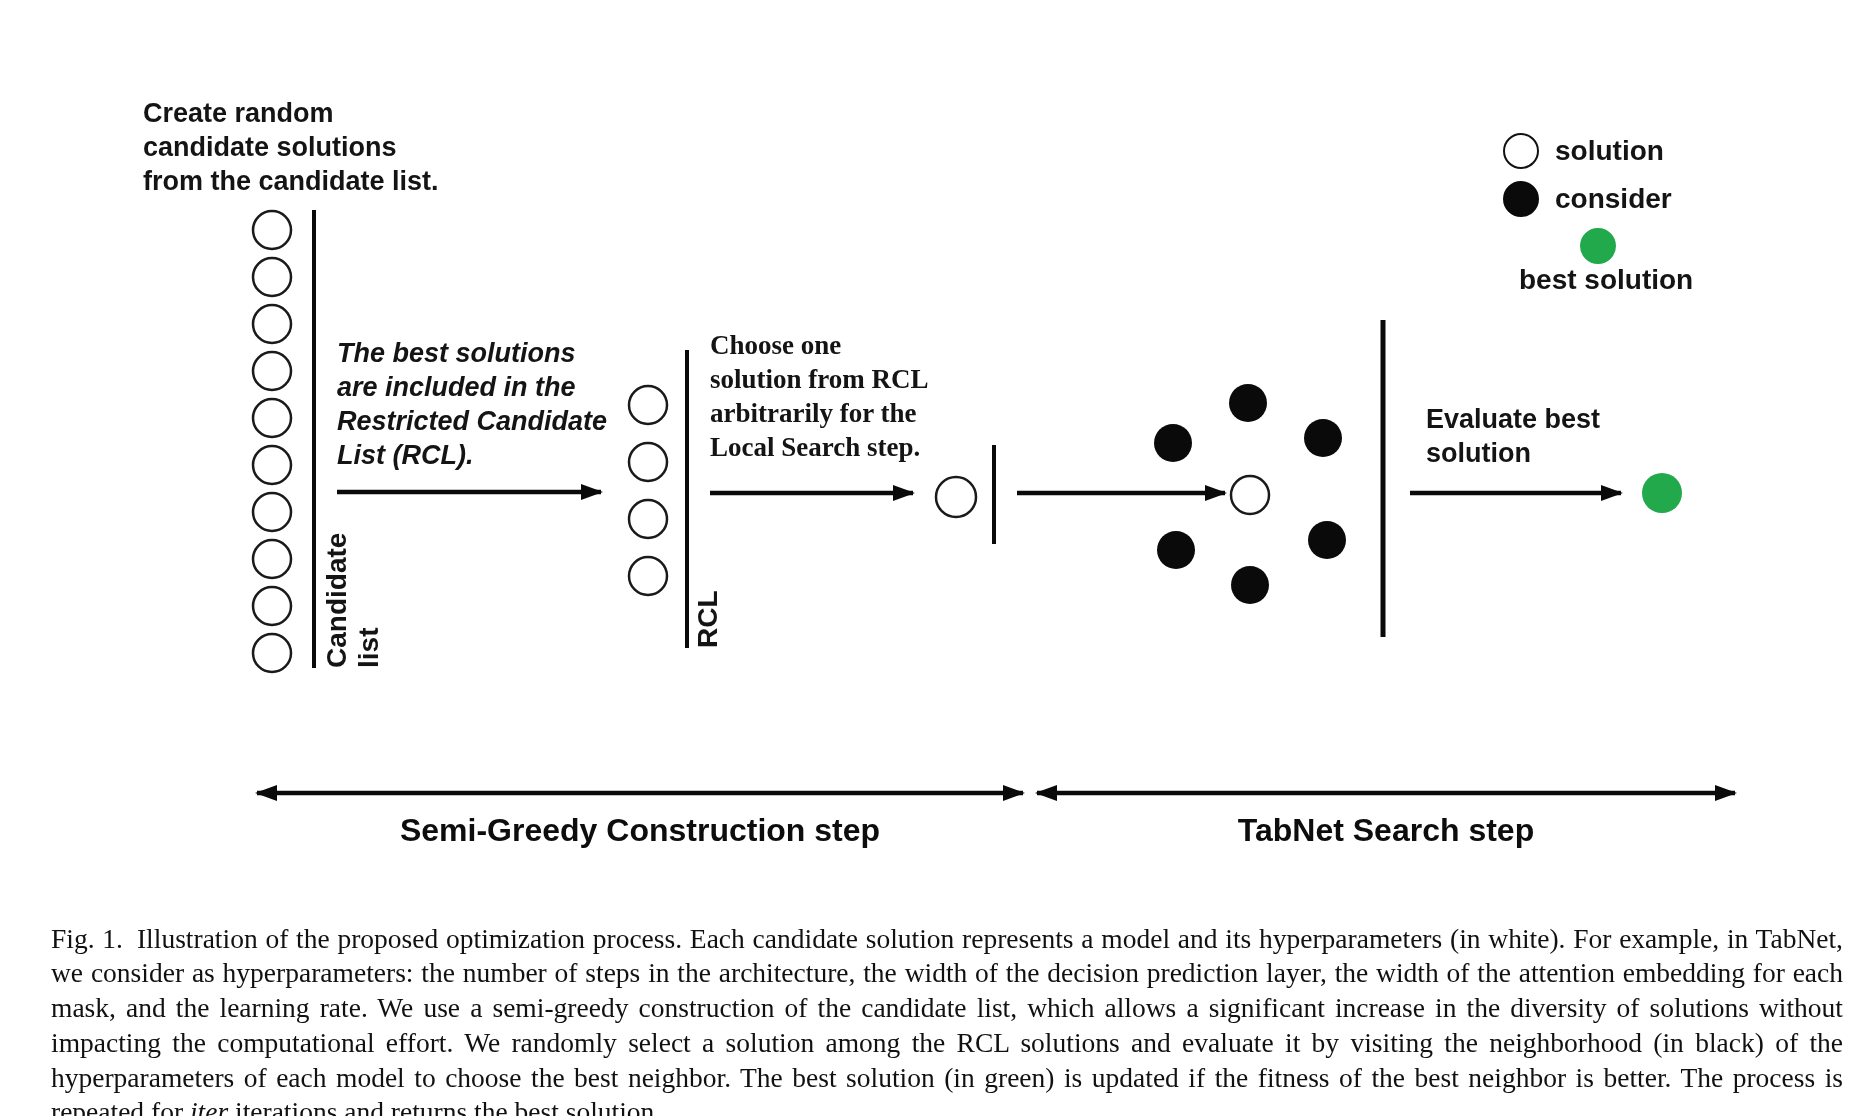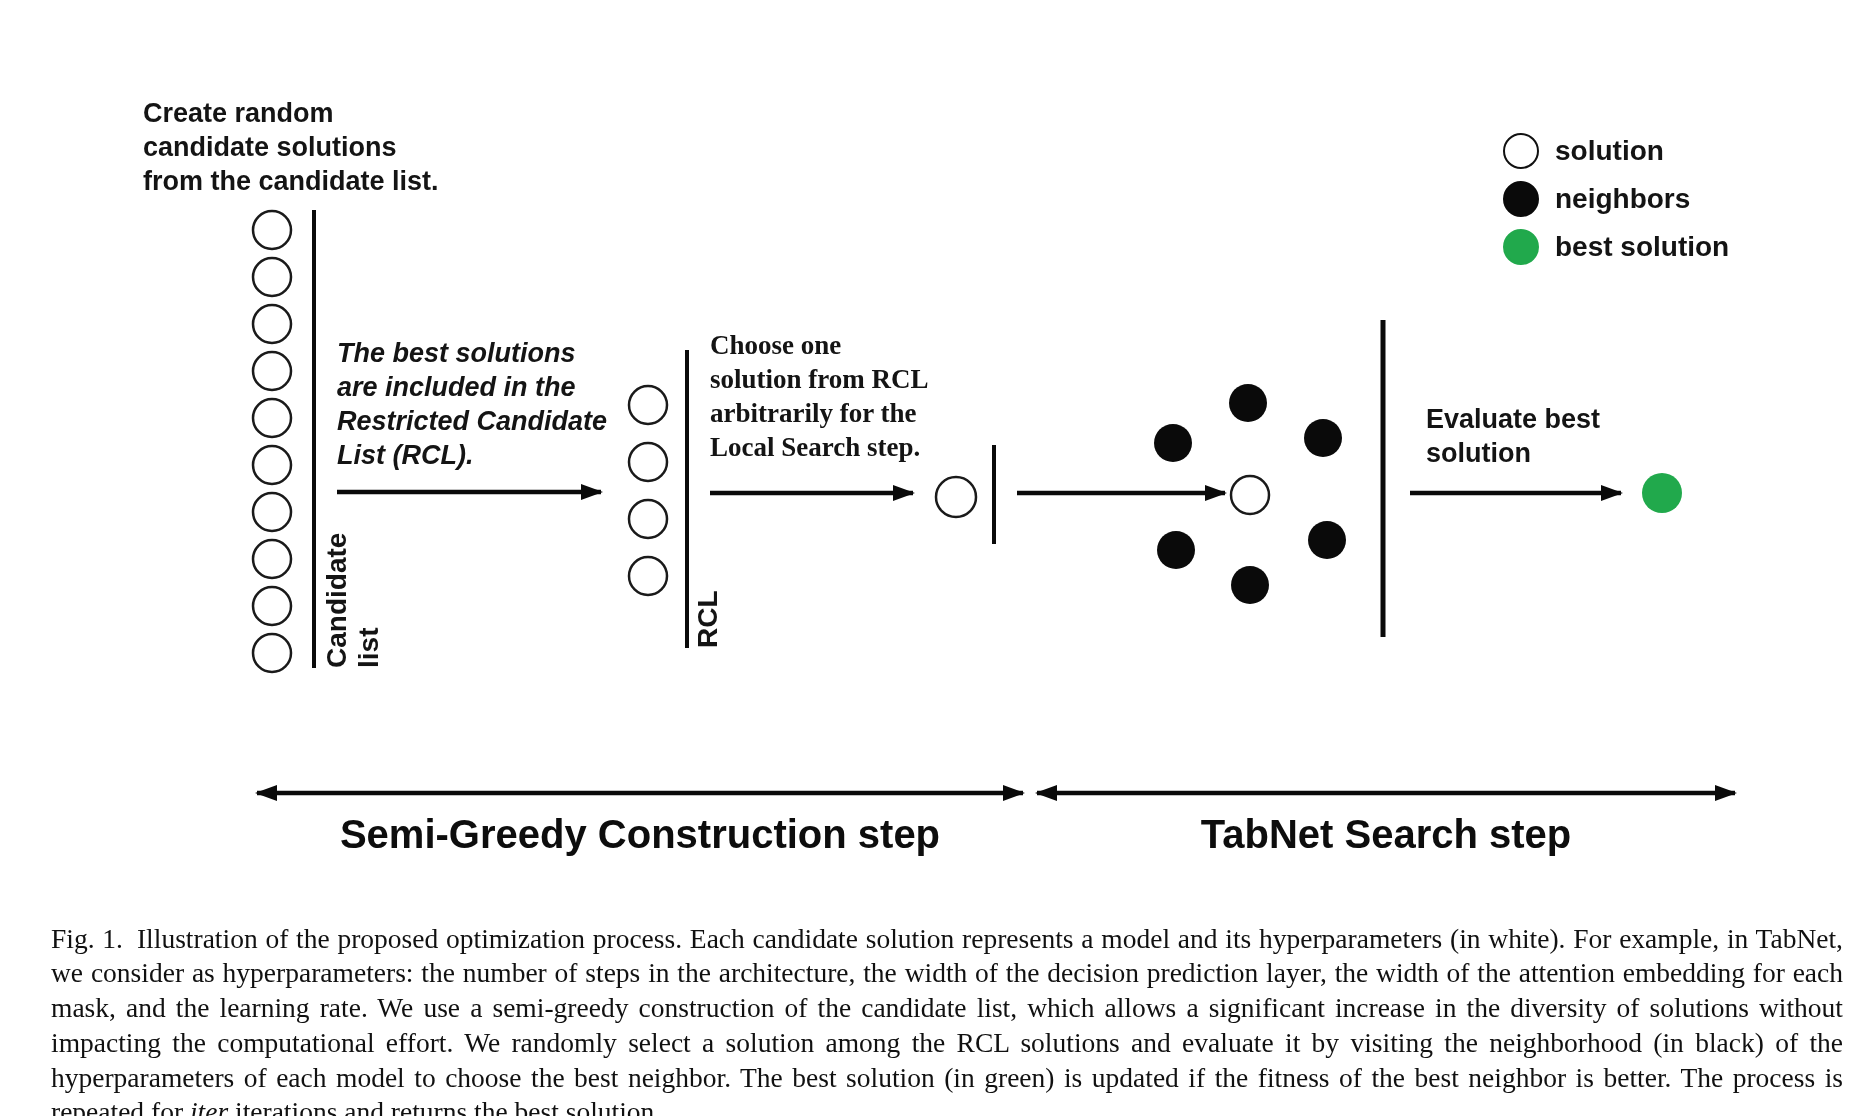--- a/index.html
+++ b/index.html
@@ -4,21 +4,21 @@
 <style>
   html,body{margin:0;padding:0;background:#ffffff;}
   body{width:1859px;height:1116px;position:relative;overflow:hidden;
        font-family:"Liberation Sans",sans-serif;color:#111;}
   .stage{position:absolute;left:15px;top:0;width:1857px;height:1116px;}
   svg.overlay{position:absolute;left:0;top:0;}
   .ann{position:absolute;white-space:pre-line;font-size:27px;font-weight:600;
        line-height:34px;color:#141414;letter-spacing:0px;}
   .rot{position:absolute;writing-mode:vertical-rl;transform:rotate(180deg);
        font-size:28px;font-weight:600;color:#141414;}
-  .step-label{position:absolute;width:760px;text-align:center;font-size:40px;
+  .step-label{position:absolute;width:760px;text-align:center;font-size:32px;
        font-weight:700;color:#0d0d0d;}
   .legend{position:absolute;left:1488px;top:132px;}
   .legend-row{display:flex;align-items:center;margin-bottom:10px;height:38px;}
   .legend-dot{width:32px;height:32px;border-radius:50%;flex:0 0 32px;}
   .dot-solution{background:#ffffff;border:2.5px solid #111;}
   .dot-neighbors{background:#0a0a0a;border:2.5px solid #0a0a0a;}
   .dot-best{background:#21a94c;border:2.5px solid #21a94c;}
   .legend-text{margin-left:16px;font-size:28px;font-weight:600;color:#141414;}
   .caption{position:absolute;left:36px;top:894px;width:1792px;
        font-family:"Liberation Serif",serif;font-size:27.5px;line-height:34.8px;
@@ -112,23 +112,23 @@
 
   <div class="step-label" style="left:991px;top:812px;">TabNet Search step</div>
 
   <div class="legend">
     <div class="legend-row">
       <span class="legend-dot dot-solution"></span>
       <span class="legend-text">solution</span>
     </div>
     <div class="legend-row">
       <span class="legend-dot dot-neighbors"></span>
-      <span class="legend-text">neighbors</span>
+      <span class="legend-text">consider</span>
     </div>
-    <div class="legend-row" style="margin-top:4px;">
+    <div class="legend-row" style="margin-top:4px;flex-direction:column;">
       <span class="legend-dot dot-best"></span>
       <span class="legend-text">best solution</span>
     </div>
   </div>
 
   <p class="caption">
     <span class="figlabel">Fig. 1.</span><span>Illustration of the proposed optimization process. Each candidate solution represents a model and its hyperparameters (in white). For example, in TabNet, we consider as hyperparameters: the number of steps in the architecture, the width of the decision prediction layer, the width of the attention embedding for each mask, and the learning rate. We use a semi-greedy construction of the candidate list, which allows a significant increase in the diversity of solutions without impacting the computational effort. We randomly select a solution among the RCL solutions and evaluate it by visiting the neighborhood (in black) of the hyperparameters of each model to choose the best neighbor. The best solution (in green) is updated if the fitness of the best neighbor is better. The process is repeated for </span><i>iter</i><span> iterations and returns the best solution.</span>
   </p>
 
 </div>

